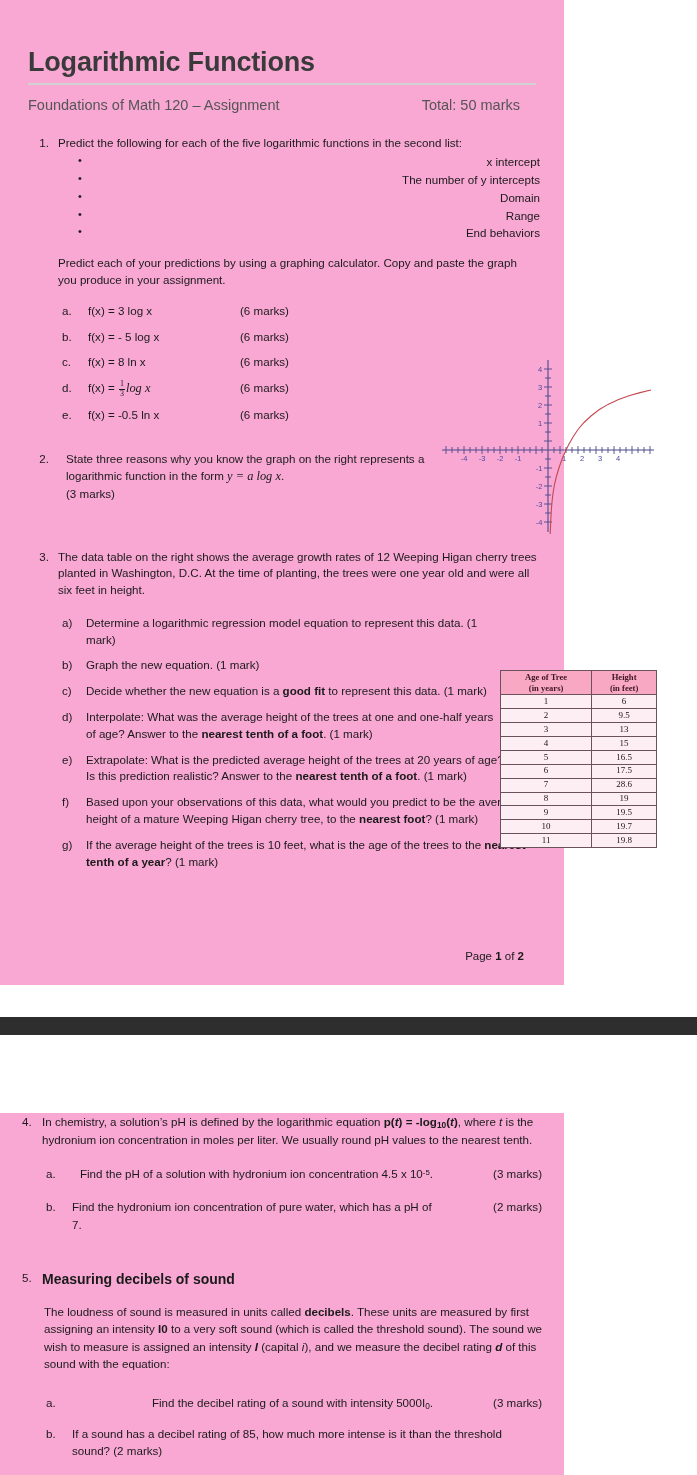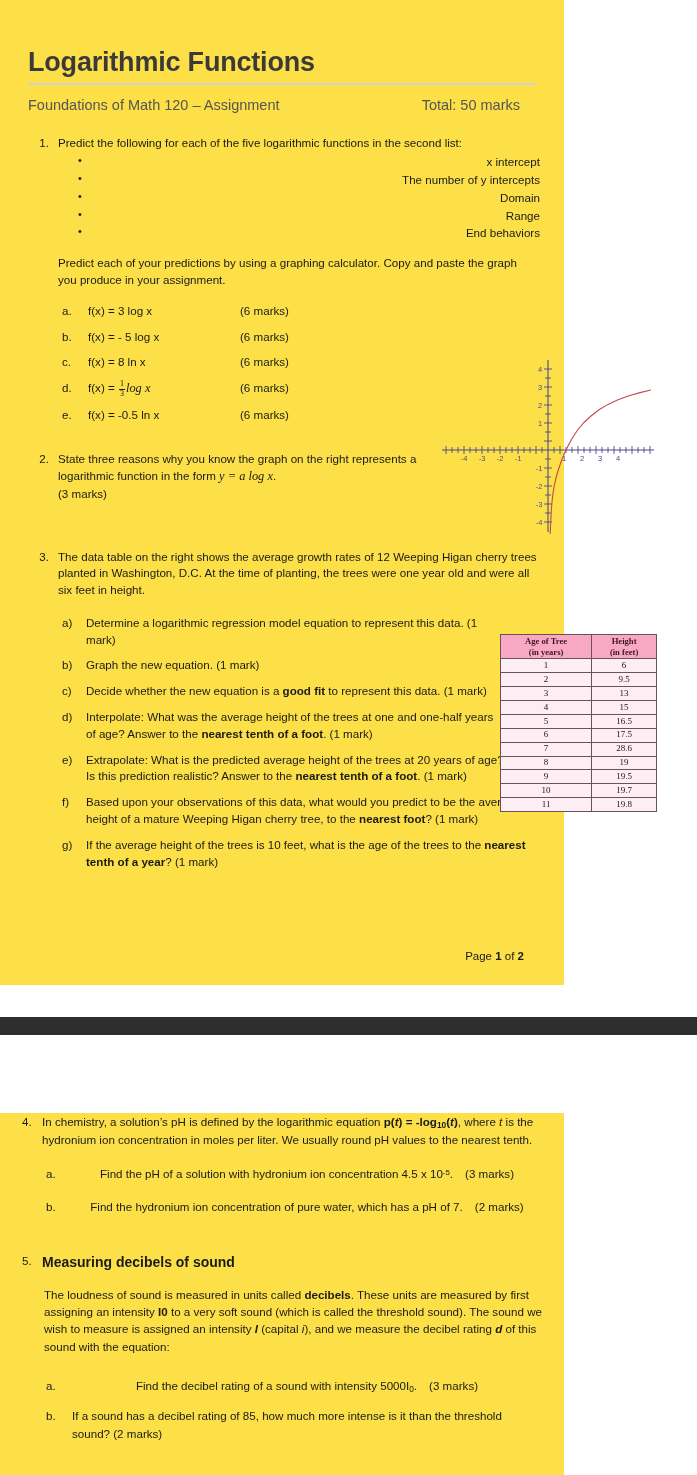--- a/index.html
+++ b/index.html
@@ -8,21 +8,21 @@
     background: #ffffff;
   }
   body {
     width: 697px;
     font-family: "Liberation Sans", sans-serif;
     color: #1a1a1a;
     -webkit-font-smoothing: antialiased;
   }
   .page {
     width: 564px;
-    background: #fde047;
+    background: #f9a8d4;
     position: relative;
   }
   .page-1 { padding: 0 0 0 0; min-height: 985px; }
   .page-2 { min-height: 430px; }
 
   
   .doc-header {
     padding: 48px 28px 0 28px;
   }
   .doc-title {
@@ -113,21 +113,21 @@
     left: 440px;
     top: 357px;
     width: 216px;
     height: 177px;
   }
 
   
   .table-holder {
     position: absolute;
     left: 500px;
-    top: 634px;
+    top: 670px;
     width: 157px;
   }
   table.growth {
     border-collapse: collapse;
     width: 157px;
     font-family: "Liberation Serif", serif;
     font-size: 8.6px;
     background: #fdeef3;
     border: 1.5px solid #5d4650;
   }
@@ -181,21 +181,21 @@
     margin-top: 10px;
   }
   .p2-num { width: 20px; flex: 0 0 20px; }
   .p2-body { flex: 1 1 auto; }
   .p2-sub {
     display: flex;
     margin-top: 16px;
     padding-left: 24px;
   }
   .p2-sub-letter { width: 26px; flex: 0 0 26px; }
-  .p2-sub-text { flex: 1 1 auto; display: flex; justify-content: center; }
+  .p2-sub-text { flex: 1 1 auto; display: flex; justify-content: flex-end; gap: 48px; }
   .p2-sub-marks { flex: 0 0 auto; padding-left: 12px; }
   .sec5-title { font-weight: bold; font-size: 14px; }
   .sec5-para { margin-top: 13px; padding-left: 22px; }
   .eq-row { display: flex; align-items: center; }
   .eq-label { flex: 0 0 auto; }
   .bigmath {
     font-family: "Liberation Serif", serif;
     font-size: 19px;
     font-style: italic;
     margin-left: 10px;
@@ -272,21 +272,21 @@
             <span class="fn-letter">e.</span>
             <span class="fn-expr">f(x) = -0.5 ln x</span>
             <span class="fn-marks">(6 marks)</span>
           </div>
         </div>
       </div>
     </div>
 
     <div class="q-block" style="margin-top:18px;">
       <div class="q-num">2.</div>
-      <div class="q-body" style="max-width:360px;">
+      <div class="q-body" style="max-width:360px;margin-left:8px;">
         <span>State three reasons why you know the graph on the right represents a logarithmic function in the form </span><span class="mathser">y = a log x</span><span>.</span>
         <div>(3 marks)</div>
       </div>
     </div>
 
     <div class="q-block" style="margin-top:46px;">
       <div class="q-num">3.</div>
       <div class="q-body">
         <div style="max-width:615px;">The data table on the right shows the average growth rates of 12 Weeping Higan cherry trees planted in Washington, D.C. At the time of planting, the trees were one year old and were all six feet in height.</div>
 

